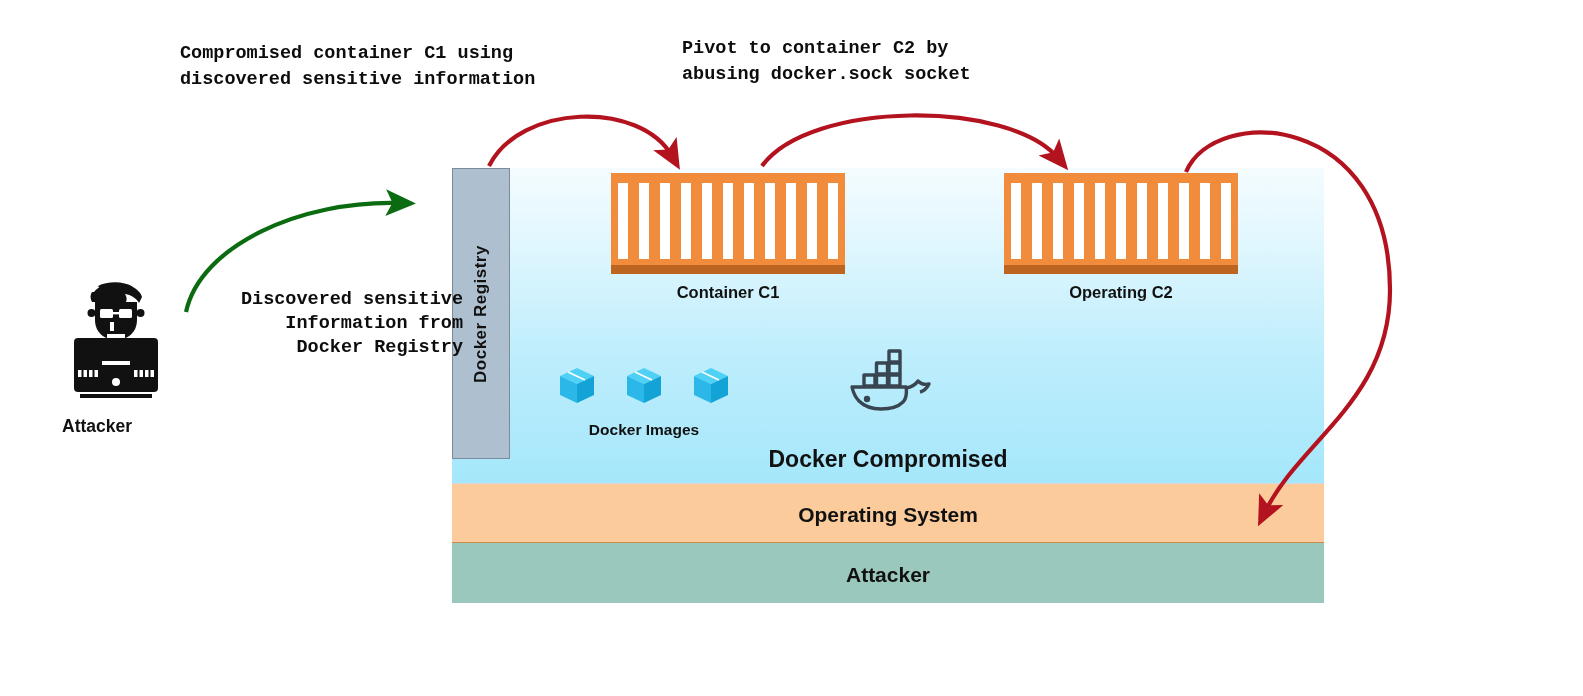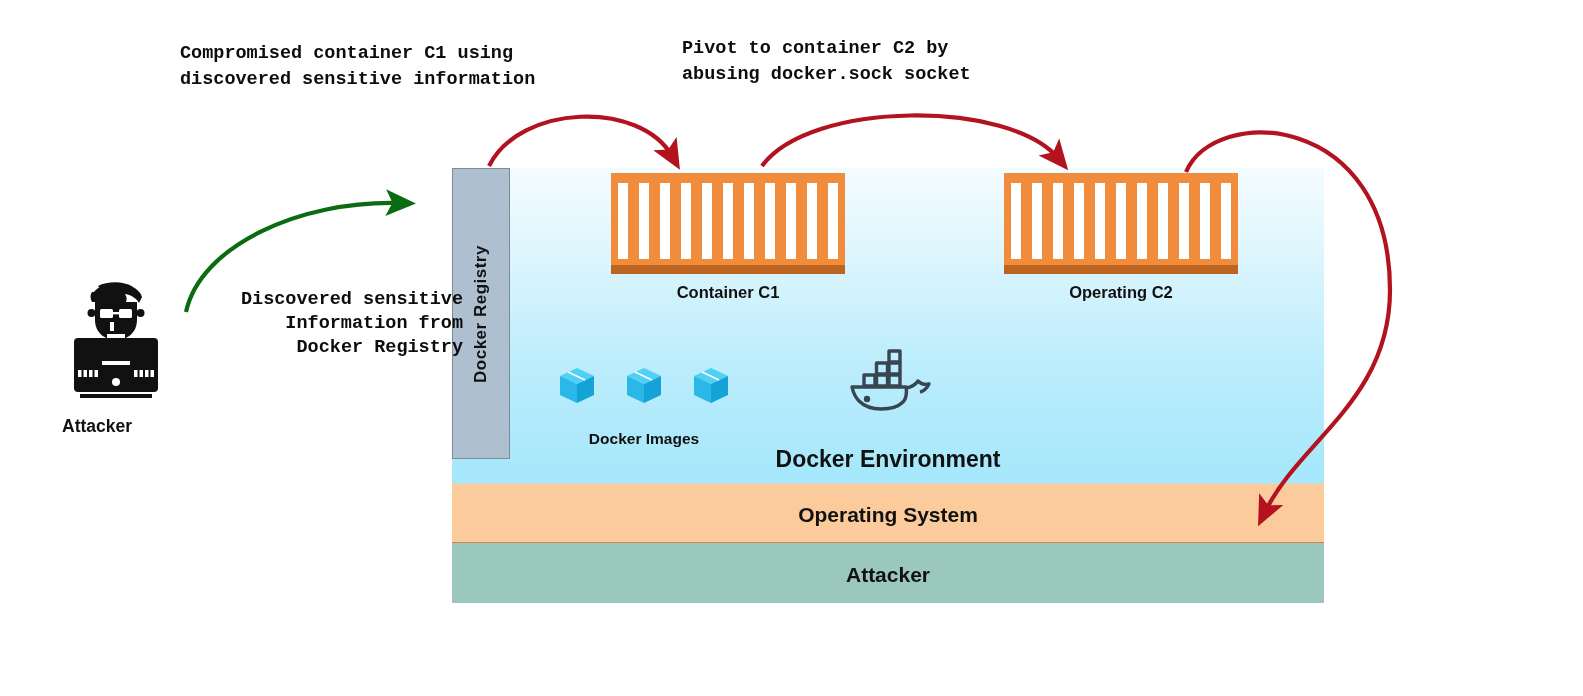--- a/index.html
+++ b/index.html
@@ -138,21 +138,21 @@
   #images-row {
     display: flex;
     justify-content: space-between;
     align-items: flex-end;
     width: 172px;
     height: 42px;
   }
   #images-caption {
     width: 172px;
     text-align: center;
-    margin-top: 24px;
+    margin-top: 15px;
     font-size: 15.5px;
     font-weight: 700;
     color: #111111;
     font-family: "Liberation Sans", sans-serif;
   }
 
   
   #whale {
     position: absolute;
     left: 838px; top: 344px;
@@ -185,21 +185,21 @@
 </style>
 </head>
 <body>
 
 <div id="stage">
 
   <div id="env-box"></div>
   <div id="os-box"></div>
   <div id="hw-box"></div>
 
-  <div class="layer-label" id="label-env">Docker Environment</div>
+  <div class="layer-label" id="label-env">Docker Compromised</div>
   <div class="layer-label" id="label-os">Operating System</div>
   <div class="layer-label" id="label-hw">Attacker</div>
 
   <div id="registry">
     <span id="registry-label">Docker Registry</span>
   </div>
 
   <div class="container-unit" id="cont-c1">
     <div class="cont-body">
       <span class="cont-slot"></span>

